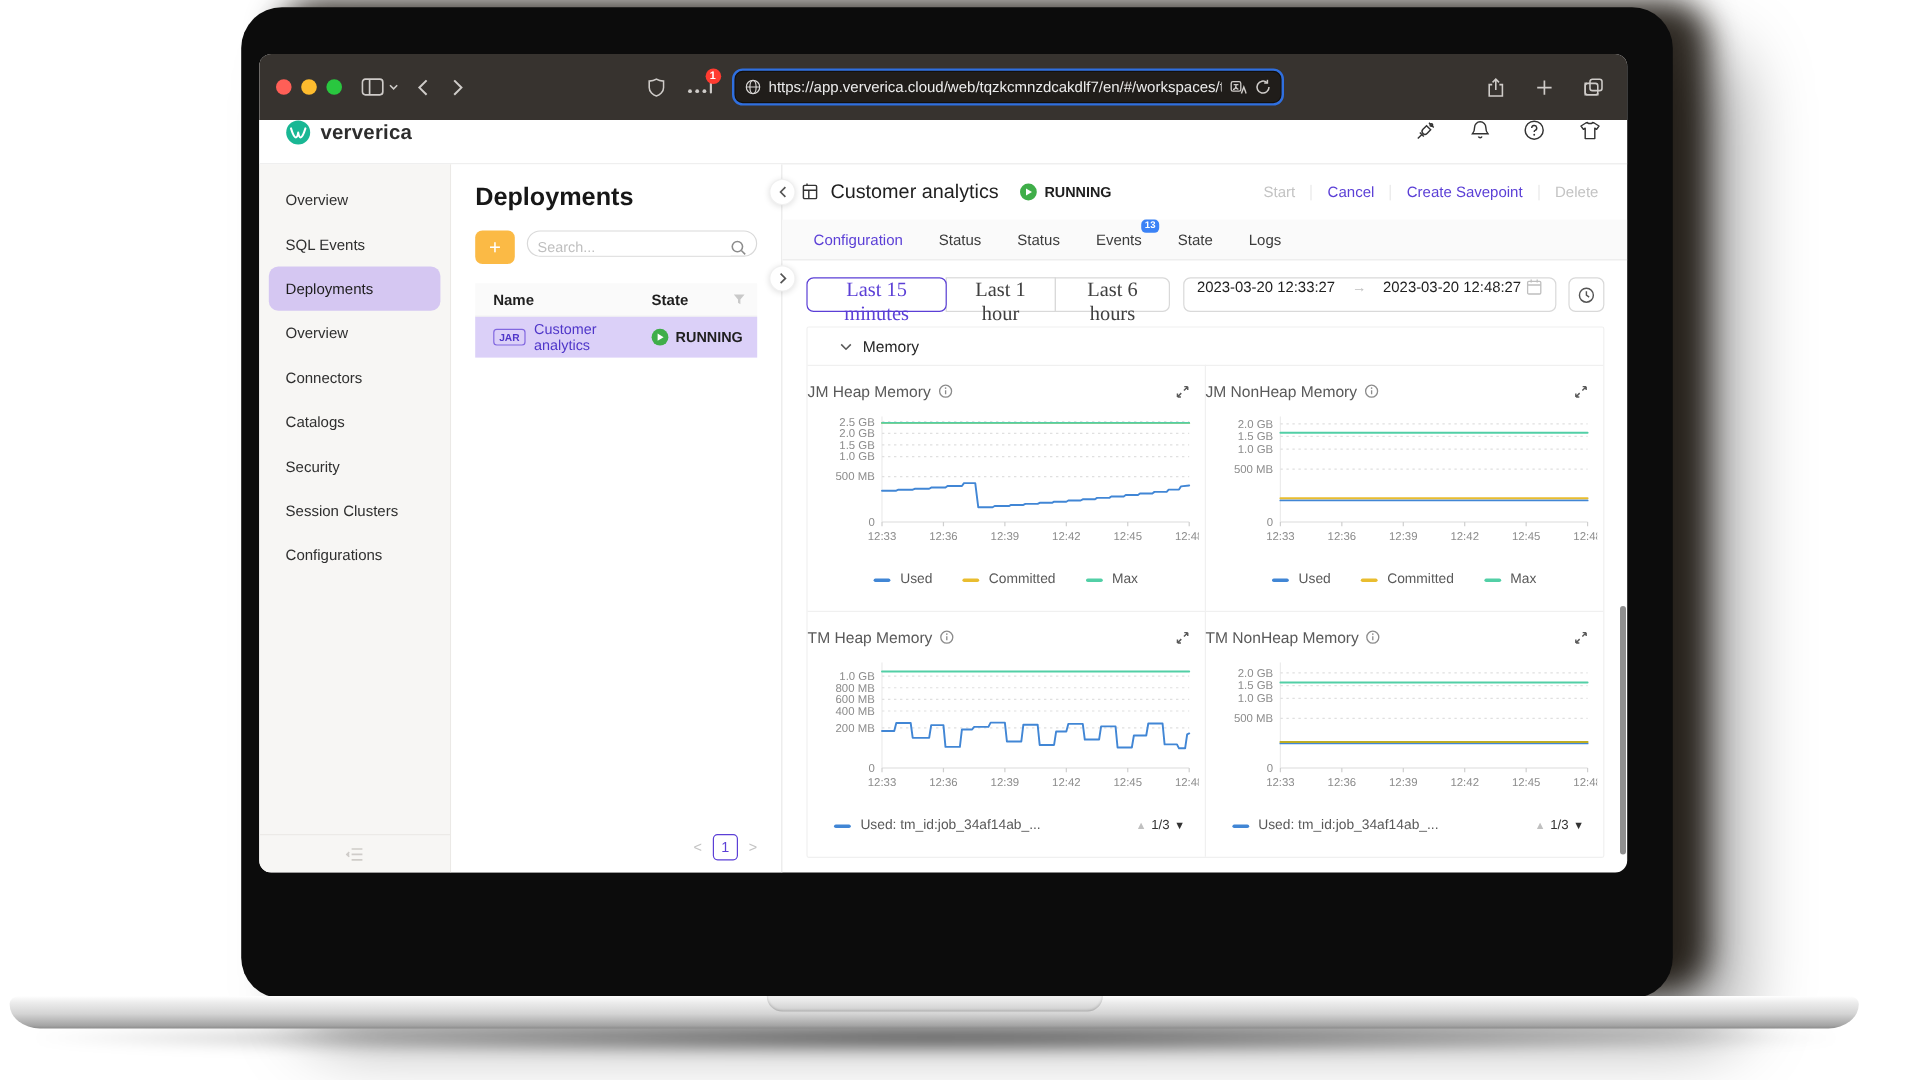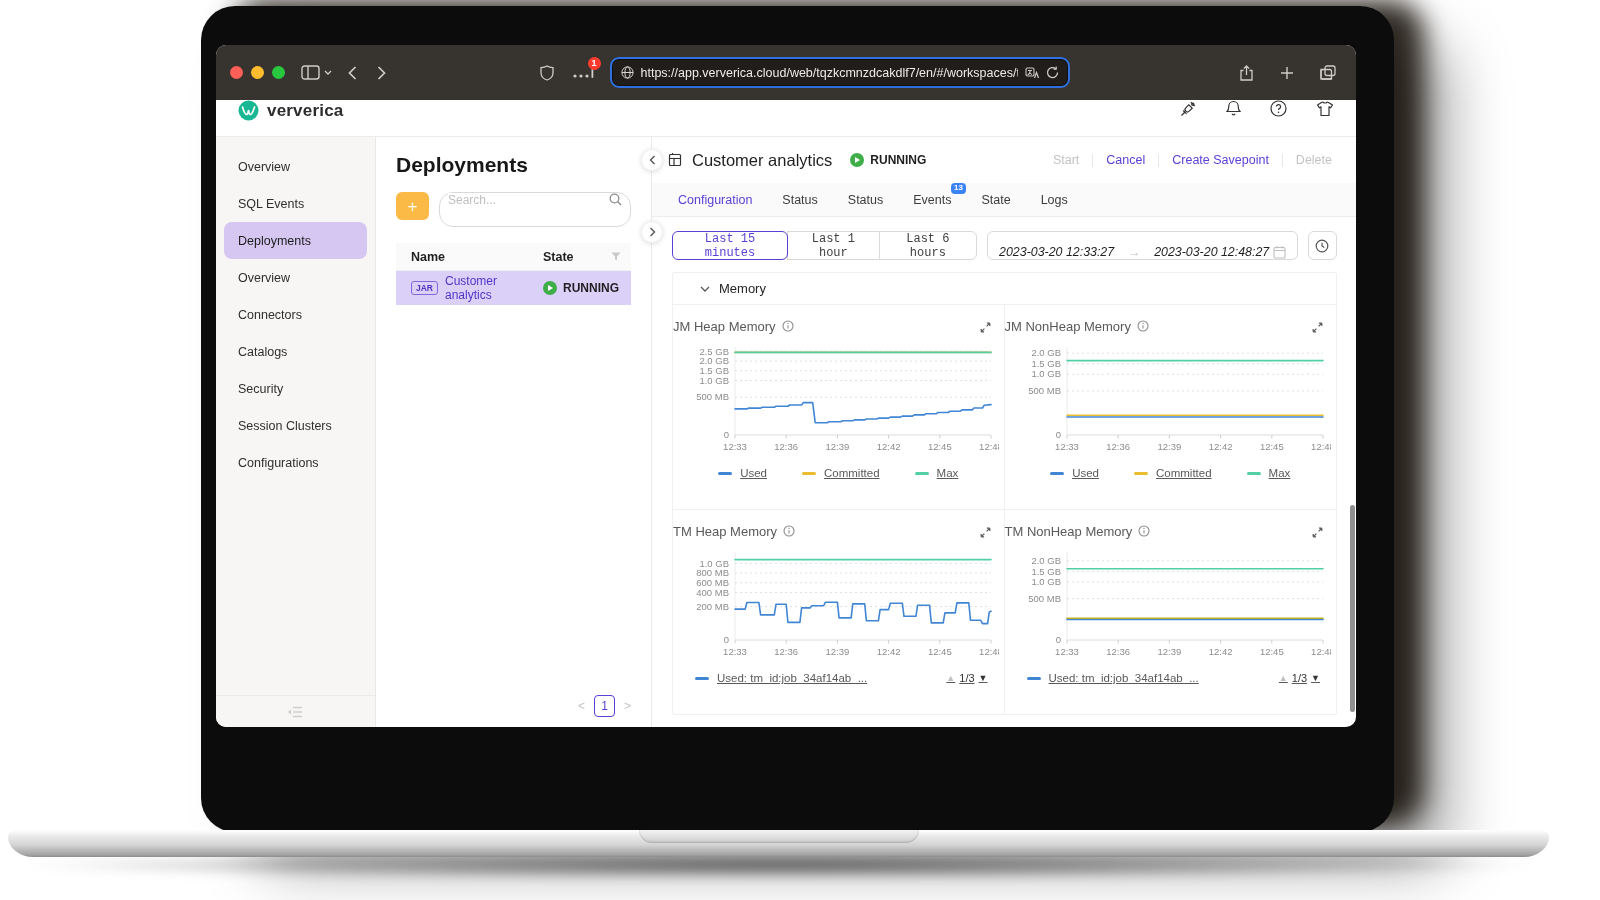--- a/index.html
+++ b/index.html
@@ -67,22 +67,22 @@
   .side-foot { margin-top:auto; border-top:1px solid #eceae7; height:32px;
              display:flex; align-items:center; justify-content:center; color:#4a4a4a; }
 
   
   .deploy-panel { width:276px; background:#fff; border-right:1px solid #e9e9e9;
              position:relative; padding:16px 20px 0 20px; }
   .dp-title { font-size:21px; font-weight:700; color:#171717; }
   .dp-controls { display:flex; margin-top:15px; gap:10px; }
   .add-btn { width:33px; height:28px; background:#fbba45; border:none; border-radius:6px;
              color:#fff; font-size:17px; line-height:1; cursor:pointer; }
-  .search-box { flex:1; height:35px; border:1px solid #d9d9d9; border-radius:14px;
-             display:flex; align-items:flex-start; padding:0 8px; }
+  .search-box { flex:1; height:22px; border:1px solid #d9d9d9; border-radius:14px;
+             display:flex; align-items:flex-end; padding:0 8px; }
   .search-box input { border:none; outline:none; flex:1; font-size:12px; color:#333;
              min-width:0; font-family:inherit; }
   .search-box input::placeholder { color:#bfbfbf; }
   .dp-table { margin-top:16px; font-size:12.5px; }
   .dp-thead { display:flex; align-items:center; height:28px; background:#fafafa;
              border-bottom:1px solid #f0f0f0; color:#1f1f1f; font-weight:700; }
   .col-name { width:147px; padding-left:15px; }
   .col-state { flex:1; display:flex; align-items:center; }
   .dp-row { display:flex; align-items:center; height:34px; background:#dbd0f8; cursor:pointer; }
   .jar-badge { border:1px solid #8268e0; color:#4f36c9; font-size:8.5px; font-weight:700;
@@ -121,48 +121,48 @@
   .tab { font-size:12.5px; color:#3c3c3c; cursor:pointer; position:relative; }
   .tab.active { color:#5b3fd6; font-weight:500; }
   .tab-badge { position:absolute; top:-10px; right:-15px; background:#3b82f6; color:#fff;
             font-size:8px; font-weight:700; border-radius:4px; padding:1.5px 3.5px; line-height:1; }
 
   
   .content { flex:1; padding:14px 19px 0 20px; min-height:0; }
   .time-row { display:flex; gap:10px; align-items:center; }
   .range-group { display:flex; }
   .range-btn { height:29px; padding:0 13px; background:#fff; border:1px solid #d9d9d9;
-            font-size:12px; color:#404040; margin-left:-1px; cursor:pointer;
-            font-family:Liberation Mono, monospace; position:relative; }
+            font-size:17px; color:#404040; margin-left:-1px; cursor:pointer;
+            font-family:Liberation Serif, serif; position:relative; }
   .range-btn:first-child { border-radius:6px 0 0 6px; margin-left:0; }
   .range-btn:last-child { border-radius:0 6px 6px 0; }
   .range-btn.active { border-color:#5b3fd6; color:#5b3fd6; z-index:2; border-radius:6px; }
   .datebox { width:358px; height:29px; border:1px solid #d9d9d9; border-radius:6px;
-            display:flex; align-items:flex-end; padding:0 11px; font-size:12.4px; color:#1f1f1f;font-style:italic; }
+            display:flex; align-items:flex-start; padding:0 11px; font-size:12.4px; color:#1f1f1f; }
   .datebox .arrow { color:#c0c0c0; margin:0 14px; font-size:12px; }
   .datebox .cal { margin-left:auto; color:#bfbfbf; display:flex; }
   .clock-btn { width:34px; height:29px; border:1px solid #d9d9d9; border-radius:6px; background:#fff;
             display:flex; align-items:center; justify-content:center; color:#555; cursor:pointer; }
 
   
   .metrics-panel { margin-top:12px; border:1px solid #f0f0f0; border-radius:2px;
             width:calc(100% - 0px); }
   .mp-head { height:31px; display:flex; align-items:center; gap:9px; padding-left:27px;
             font-size:13px; color:#262626; }
   .mp-chevron { color:#595959; display:flex; cursor:pointer; }
   .chart-grid { display:grid; grid-template-columns:1fr 1fr; }
   .chart-cell { border-top:1px solid #f0f0f0; height:205px; padding-top:10px; position:relative; }
   .chart-cell:nth-child(odd) { border-right:1px solid #f0f0f0; }
   .ct-row { display:flex; align-items:center; gap:6px;
             font-size:13px; color:#595959; height:22px; }
   .ct-info { color:#8c8c8c; display:flex; cursor:pointer; }
   .ct-expand { position:absolute; right:13px; top:14px; color:#595959; cursor:pointer; }
   .chart-svg { display:block; margin:2px auto 0 auto; }
-  .legend-row { display:flex; align-items:flex-start; justify-content:center; gap:35px;
-            font-size:11.5px; color:#595959; height:22px;text-decoration:underline; }
+  .legend-row { display:flex; align-items:flex-end; justify-content:center; gap:25px;
+            font-size:11.5px; color:#595959; height:22px; }
   .legend-row.tm { justify-content:space-between; padding:0 16px 0 22px; }
   .lg-item { display:flex; align-items:center; gap:8px; }
   .lg-dash { width:14px; height:3px; border-radius:2px; }
   .lg-pager { display:flex; align-items:center; gap:4px; font-size:11px; color:#333; }
   .pg-up { color:#c0c0c0; font-size:9px; cursor:pointer; }
   .pg-down { color:#333; font-size:9px; cursor:pointer; }
   .scroll-thumb { position:absolute; right:1px; top:368px; width:5px; height:207px;
             background:#8f8f8f; border-radius:3px; }
 </style>
 </head>

